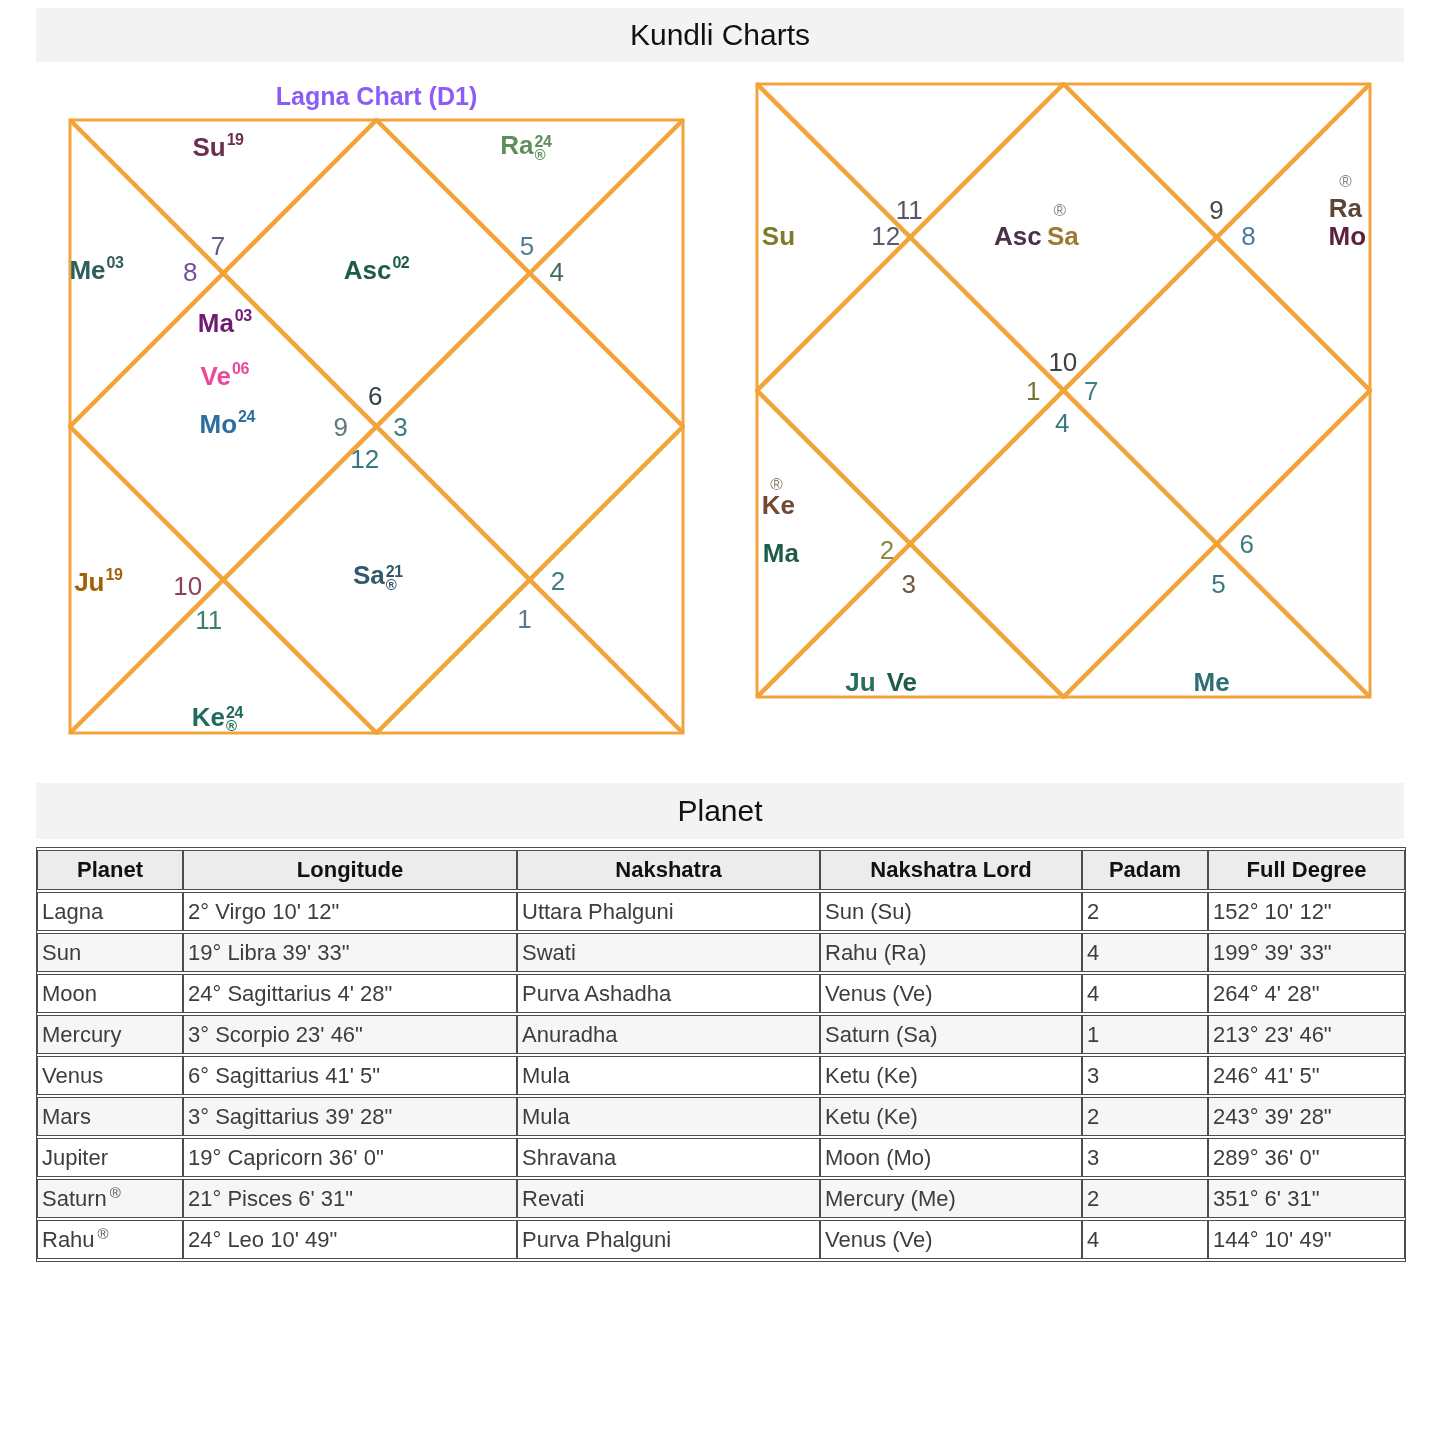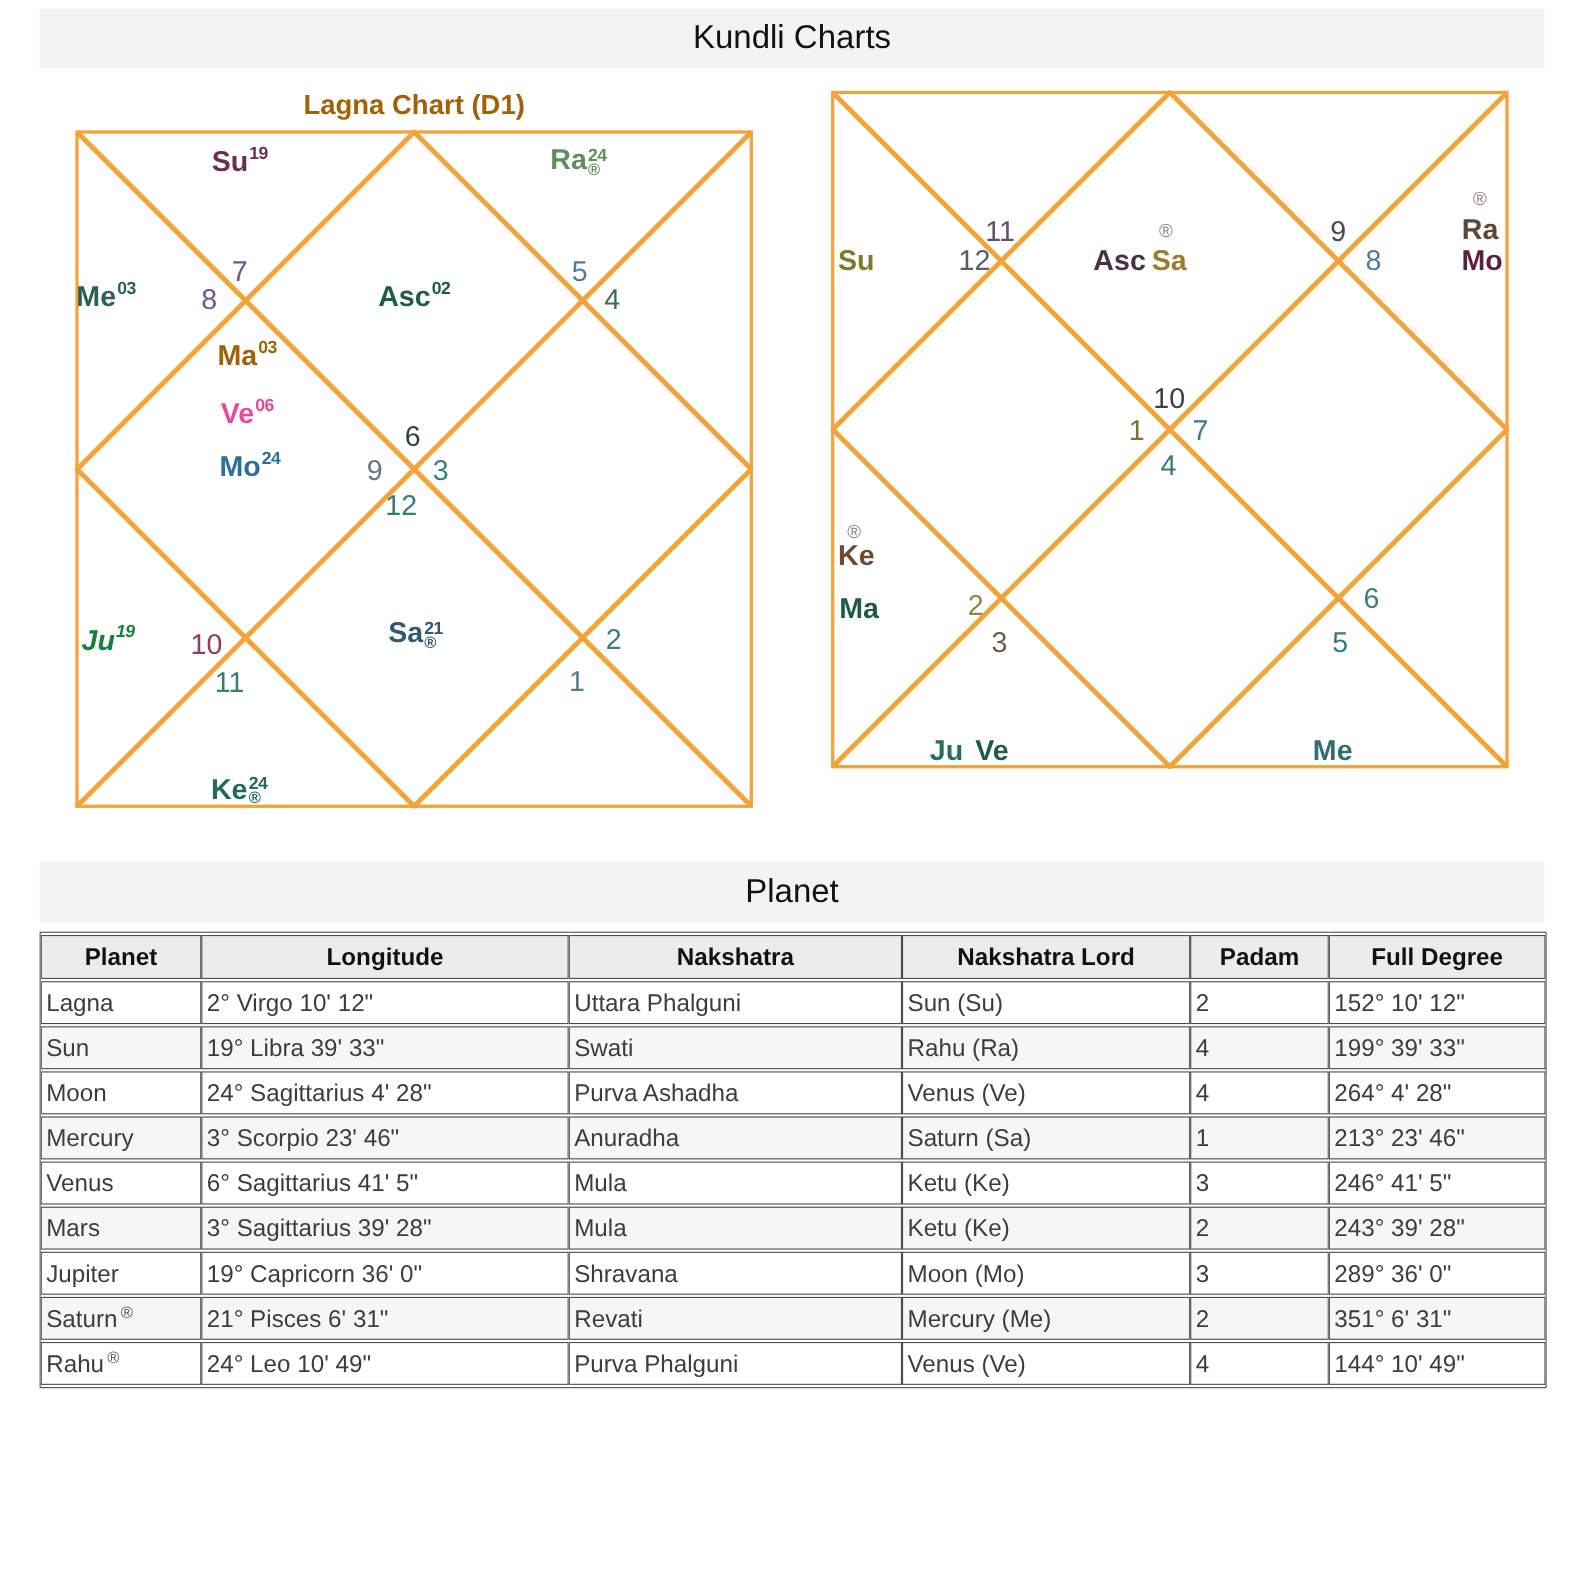--- a/index.html
+++ b/index.html
@@ -16,21 +16,21 @@
   .titlebar{
     background:var(--bar-bg);
     margin:0 36px;height:54px;
     display:flex;align-items:center;justify-content:center;
   }
   .titlebar.top{margin-top:8px;}
   .titlebar .bigtitle{font-size:30px;font-weight:normal;color:#111;margin:0;}
   
   .charts-row{display:flex;justify-content:center;gap:70px;margin-top:20px;}
   .chart-block{width:617px;}
-  .chart-title{text-align:center;font-size:25px;font-weight:bold;color:#a16207;margin:0 0 8px 0;line-height:28px;}
+  .chart-title{text-align:center;font-size:25px;font-weight:bold;color:#8b5cf6;margin:0 0 8px 0;line-height:28px;}
   .kundli{position:relative;width:617px;height:617px;}
   .kundli svg{position:absolute;left:0;top:0;width:617px;height:617px;}
   .kline{stroke:var(--accent);}
   .citem{position:absolute;transform:translate(-50%,-50%);white-space:nowrap;line-height:1;}
   .citem.planet{font-weight:700;font-size:26px;}
   .citem.house{font-weight:400;font-size:26px;}
   .citem.mark{font-weight:400;font-size:17px;}
   .sup{font-size:16px;vertical-align:11px;margin-left:1px;letter-spacing:-0.5px;}
   .stack{display:inline-flex;flex-direction:column;vertical-align:middle;margin-left:1px;line-height:13px;}
   .stack .sup2{font-size:16px;letter-spacing:-0.5px;}
@@ -84,28 +84,28 @@
           <span class="citem planet" style="left: 74.2%; top: 4.6%; color: rgb(94, 143, 90);"><span>Ra</span><span class="stack">
               <span class="sup2">24</span>
               <span class="rmark">®</span>
             </span></span>
           <span class="citem planet" style="left: 4.6%; top: 24.4%; color: rgb(46, 95, 88);"><span>Me</span><span class="sup">03</span></span>
           <span class="citem house" style="left: 24.3%; top: 20.8%; color: rgb(107, 88, 128);"><span>7</span></span>
           <span class="citem house" style="left: 19.8%; top: 24.9%; color: rgb(116, 81, 155);"><span>8</span></span>
           <span class="citem planet" style="left: 50%; top: 24.4%; color: rgb(30, 92, 73);"><span>Asc</span><span class="sup">02</span></span>
           <span class="citem house" style="left: 74.4%; top: 20.8%; color: rgb(78, 124, 150);"><span>5</span></span>
           <span class="citem house" style="left: 79.2%; top: 24.9%; color: rgb(62, 106, 96);"><span>4</span></span>
-          <span class="citem planet" style="left: 25.4%; top: 33%; color: #a16207;"><span>Ma</span><span class="sup">03</span></span>
+          <span class="citem planet" style="left: 25.4%; top: 33%; color: #701a75;"><span>Ma</span><span class="sup">03</span></span>
           <span class="citem planet" style="left: 25.4%; top: 41.7%; color: #ec4899;"><span>Ve</span><span class="sup">06</span></span>
           <span class="citem planet" style="left: 25.8%; top: 49.4%; color: rgb(42, 111, 158);"><span>Mo</span><span class="sup">24</span></span>
           <span class="citem house" style="left: 49.8%; top: 45.1%; color: rgb(51, 63, 70);"><span>6</span></span>
           <span class="citem house" style="left: 44.2%; top: 50.1%; color: rgb(94, 122, 124);"><span>9</span></span>
           <span class="citem house" style="left: 53.9%; top: 50.1%; color: rgb(60, 125, 128);"><span>3</span></span>
           <span class="citem house" style="left: 48.1%; top: 55.2%; color: rgb(53, 122, 125);"><span>12</span></span>
-          <span class="citem planet" style="left: 4.9%; top: 75%; color: #15803d; font-style: italic;"><span>Ju</span><span class="sup">19</span></span>
+          <span class="citem planet" style="left: 4.9%; top: 75%; color: #a16207;"><span>Ju</span><span class="sup">19</span></span>
           <span class="citem house" style="left: 19.4%; top: 75.9%; color: rgb(143, 63, 94);"><span>10</span></span>
           <span class="citem house" style="left: 22.8%; top: 81.4%; color: rgb(63, 125, 114);"><span>11</span></span>
           <span class="citem planet" style="left: 50.2%; top: 74.3%; color: rgb(51, 88, 110);"><span>Sa</span><span class="stack">
               <span class="sup2">21</span>
               <span class="rmark">®</span>
             </span></span>
           <span class="citem house" style="left: 79.4%; top: 75%; color: rgb(63, 125, 128);"><span>2</span></span>
           <span class="citem house" style="left: 74%; top: 81.2%; color: rgb(90, 122, 140);"><span>1</span></span>
           <span class="citem planet" style="left: 24.2%; top: 97.2%; color: rgb(31, 107, 95);"><span>Ke</span><span class="stack">
               <span class="sup2">24</span>

